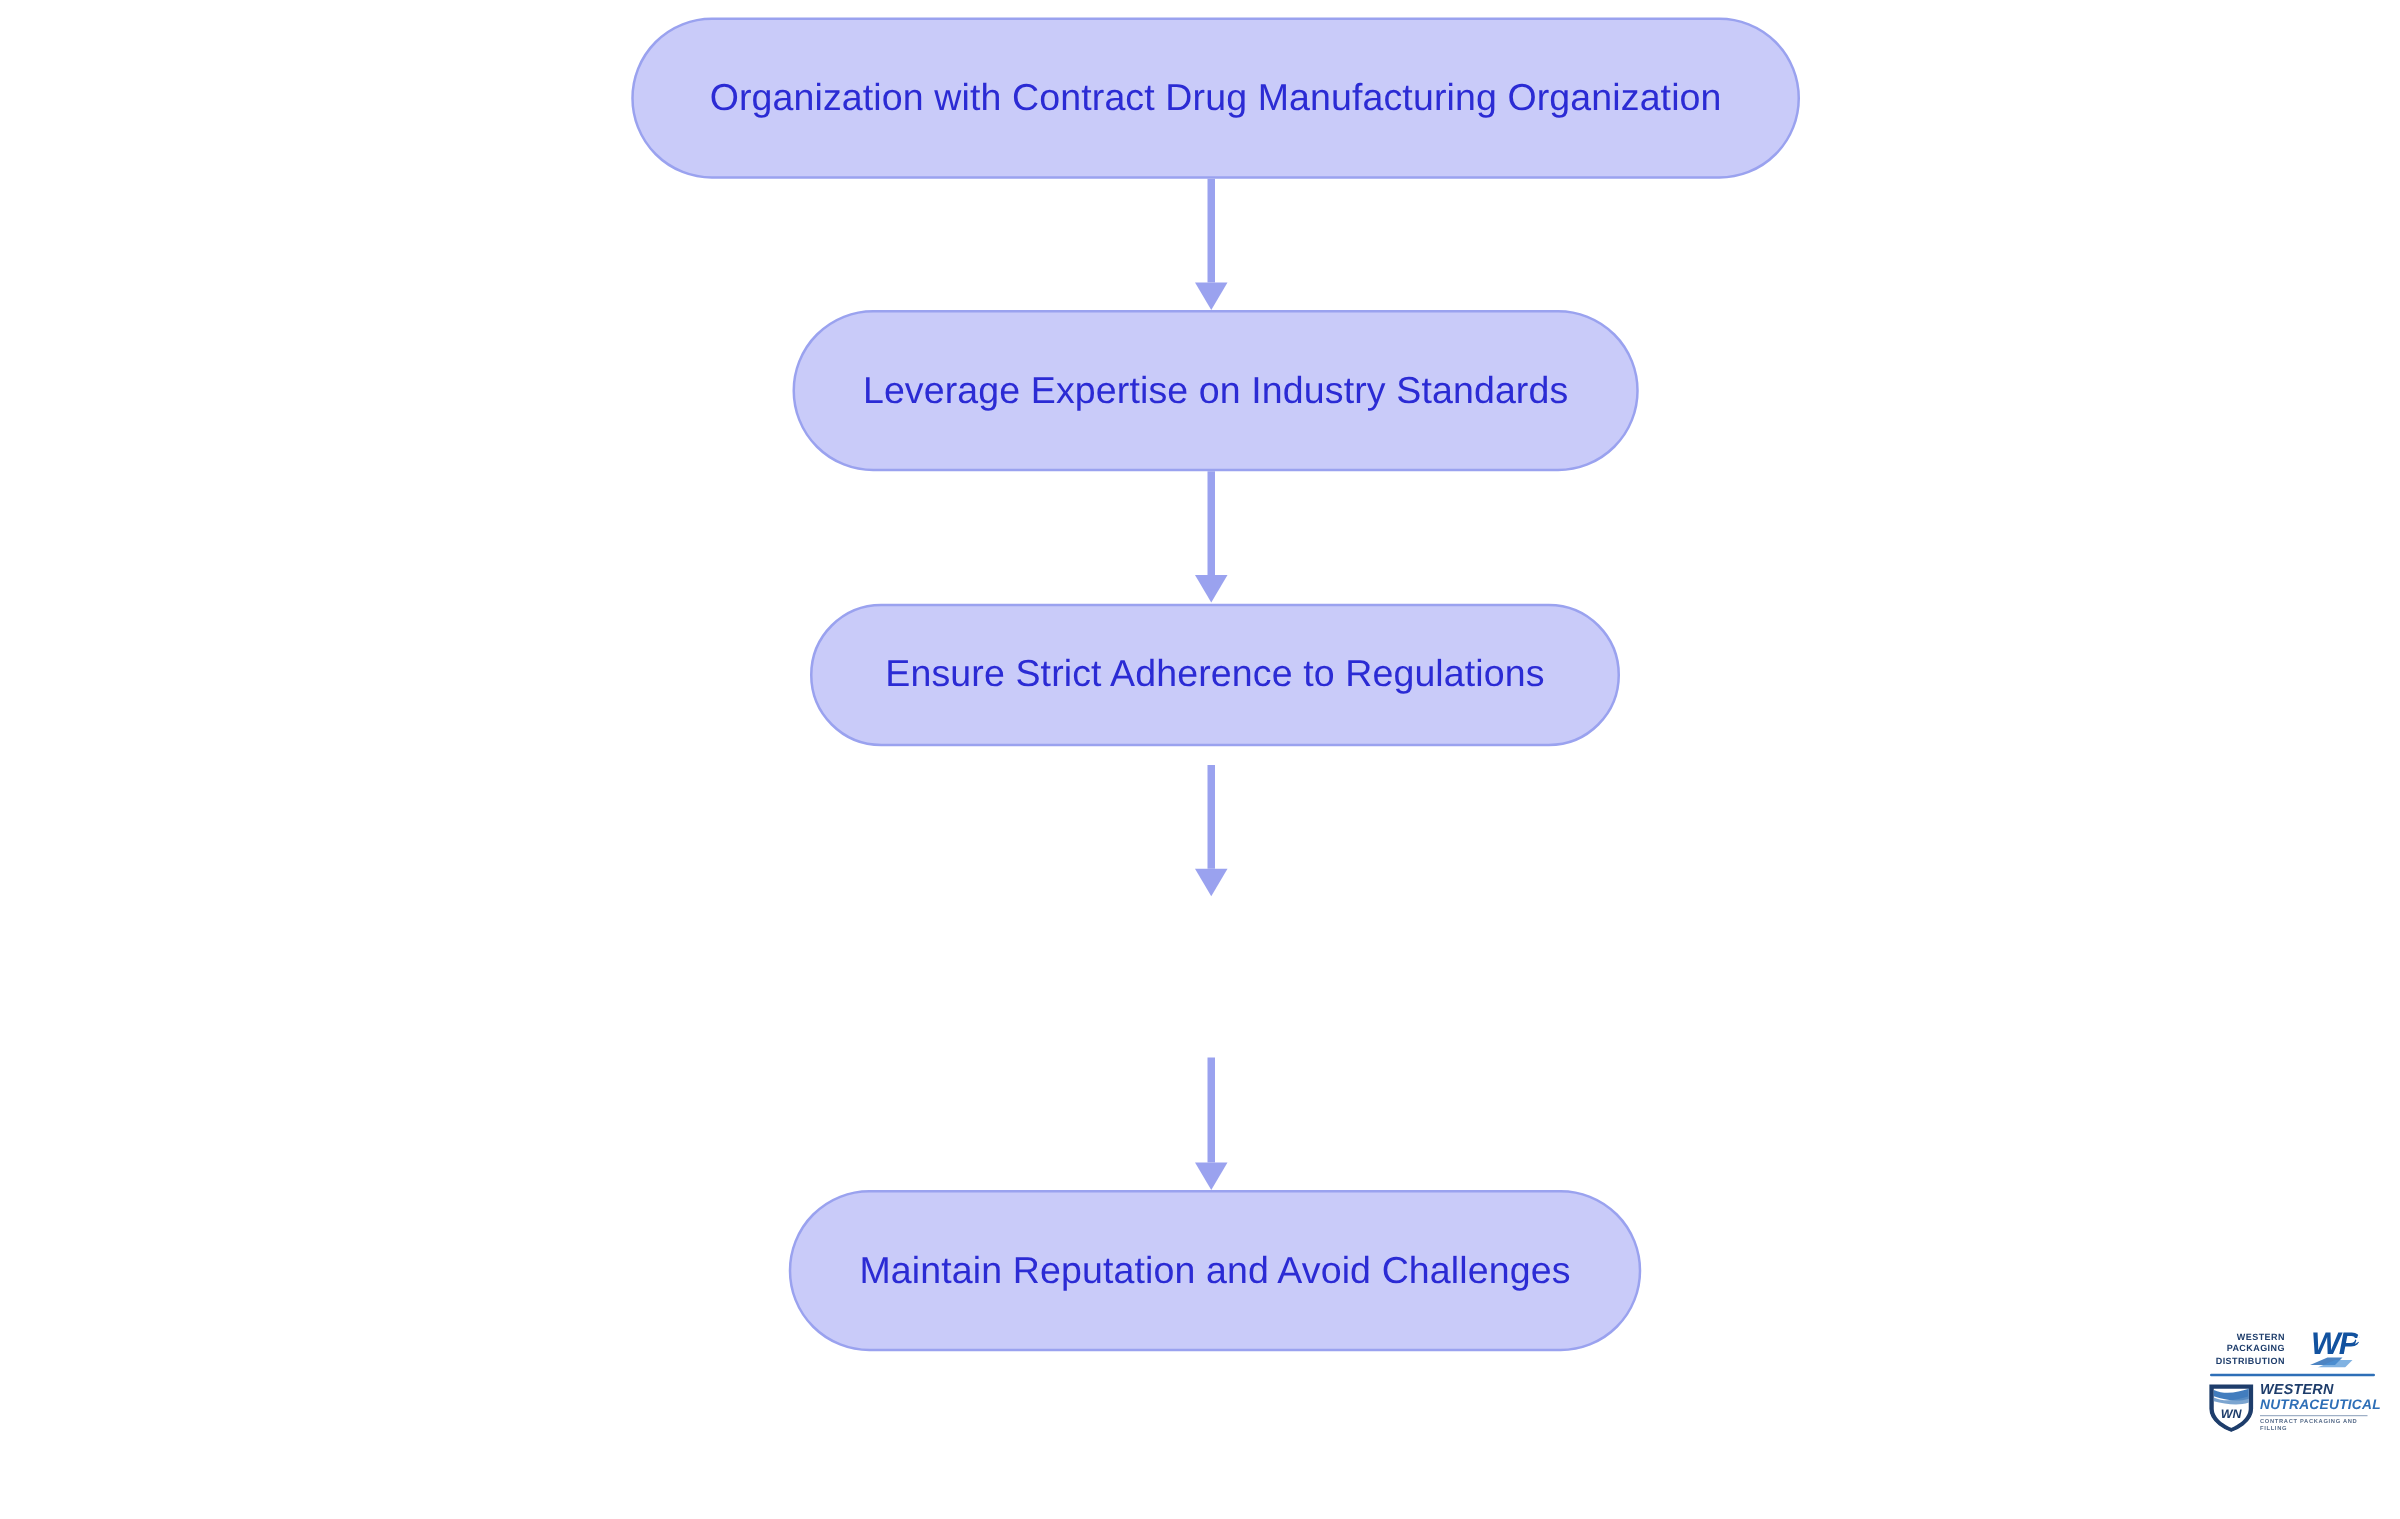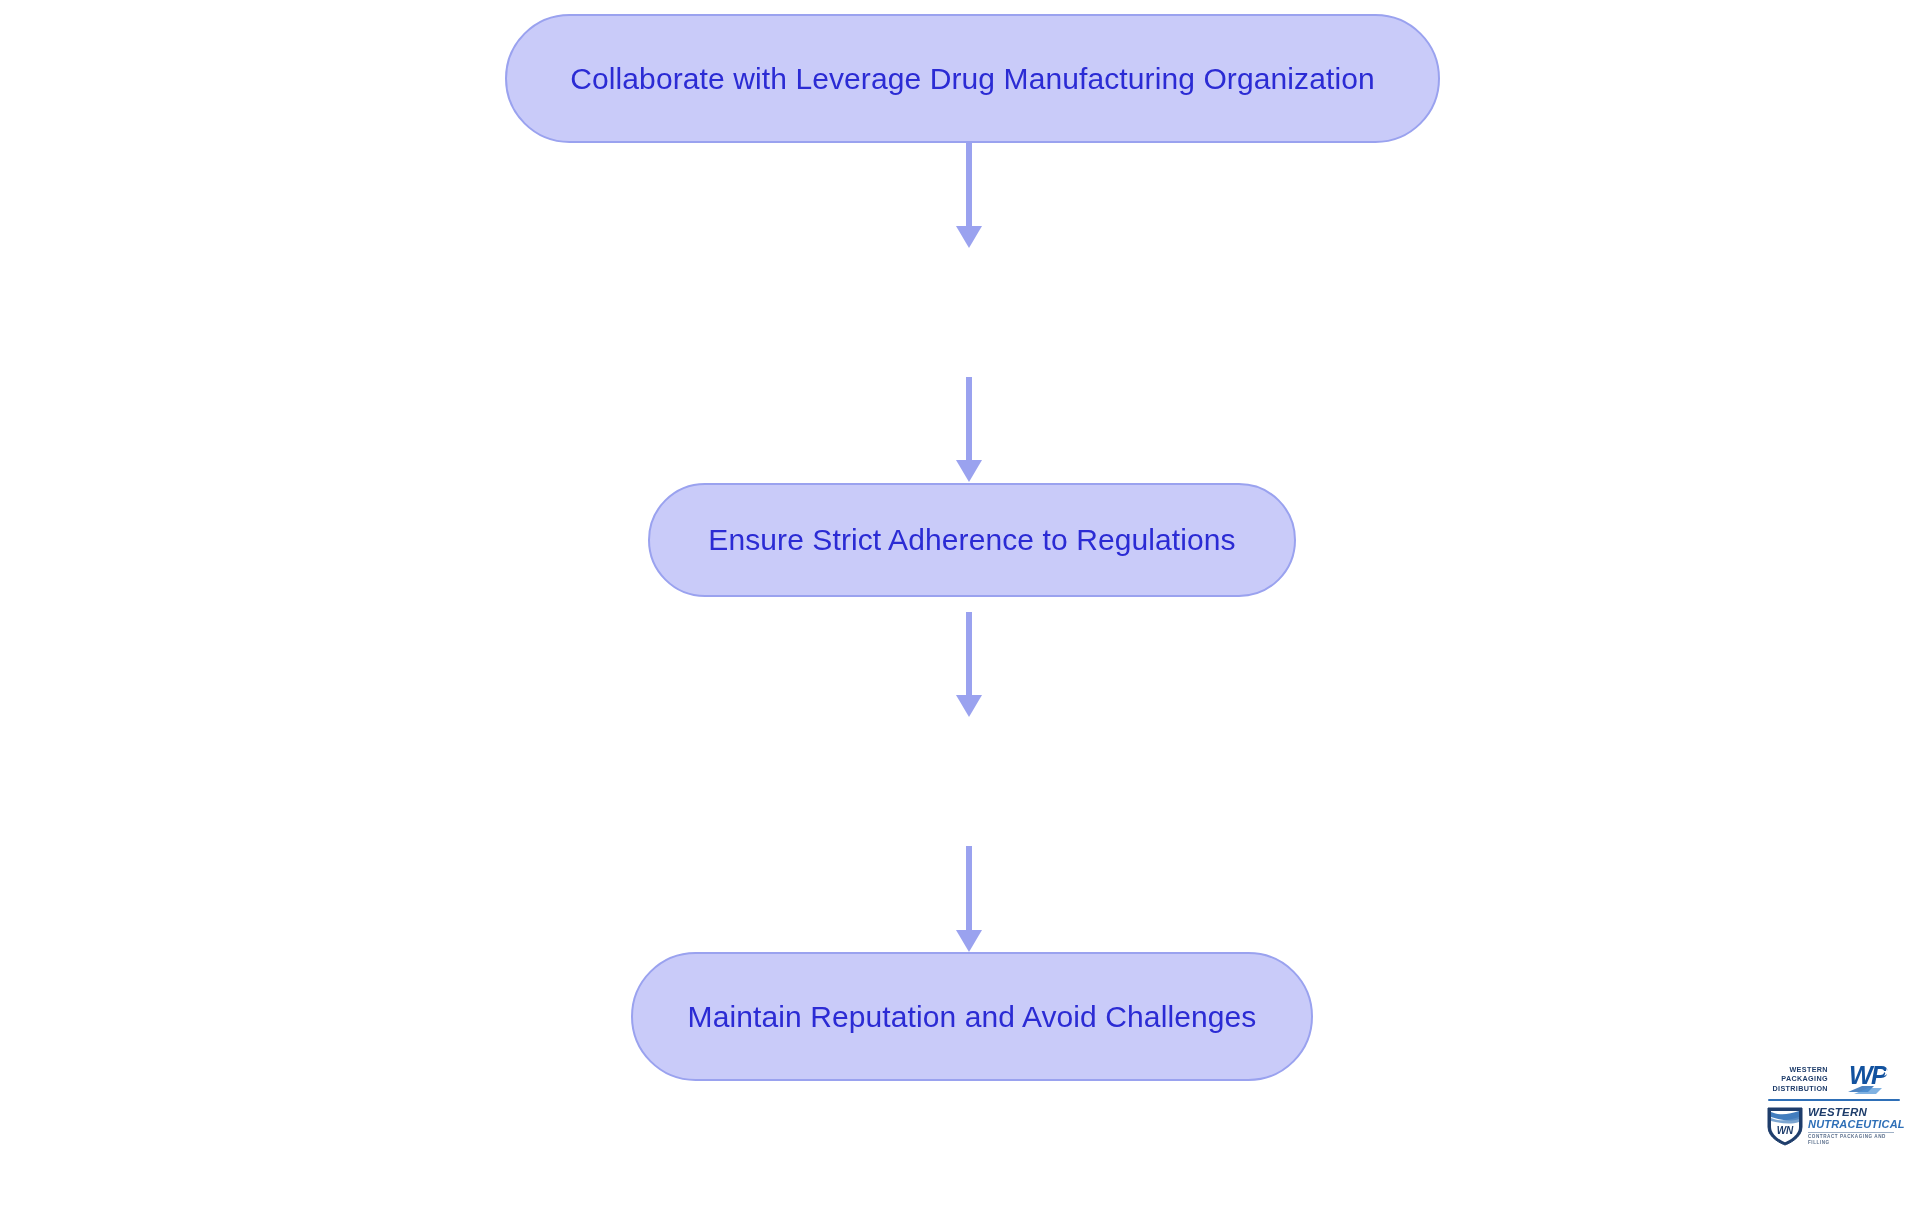--- a/index.html
+++ b/index.html
@@ -193,26 +193,29 @@
     background: #9fb0c6;
     margin-top: 1px;
   }
 </style>
 </head>
 <body>
 
 <div id="flowchart-canvas">
 
   <div class="node" id="node-0">
-    <span class="node-label">Collaborate with Leverage Drug Manufacturing Organization</span>
+    <span class="node-label">Organization with Contract Drug Manufacturing Organization</span>
   </div>
 
   <div class="connector" id="connector-0"></div>
   <div class="arrowhead" id="arrowhead-0"></div>
 
+  <div class="node" id="node-1">
+    <span class="node-label">Leverage Expertise on Industry Standards</span>
+  </div>
 
   <div class="connector" id="connector-1"></div>
   <div class="arrowhead" id="arrowhead-1"></div>
 
   <div class="node" id="node-2">
     <span class="node-label">Ensure Strict Adherence to Regulations</span>
   </div>
 
   <div class="connector" id="connector-2"></div>
   <div class="arrowhead" id="arrowhead-2"></div>

